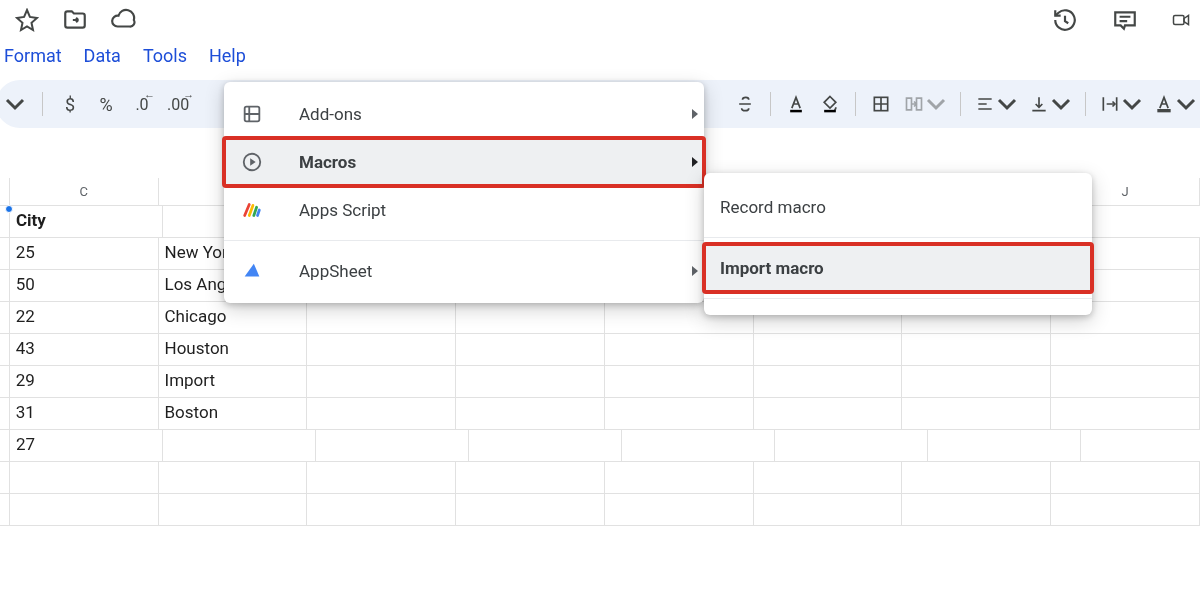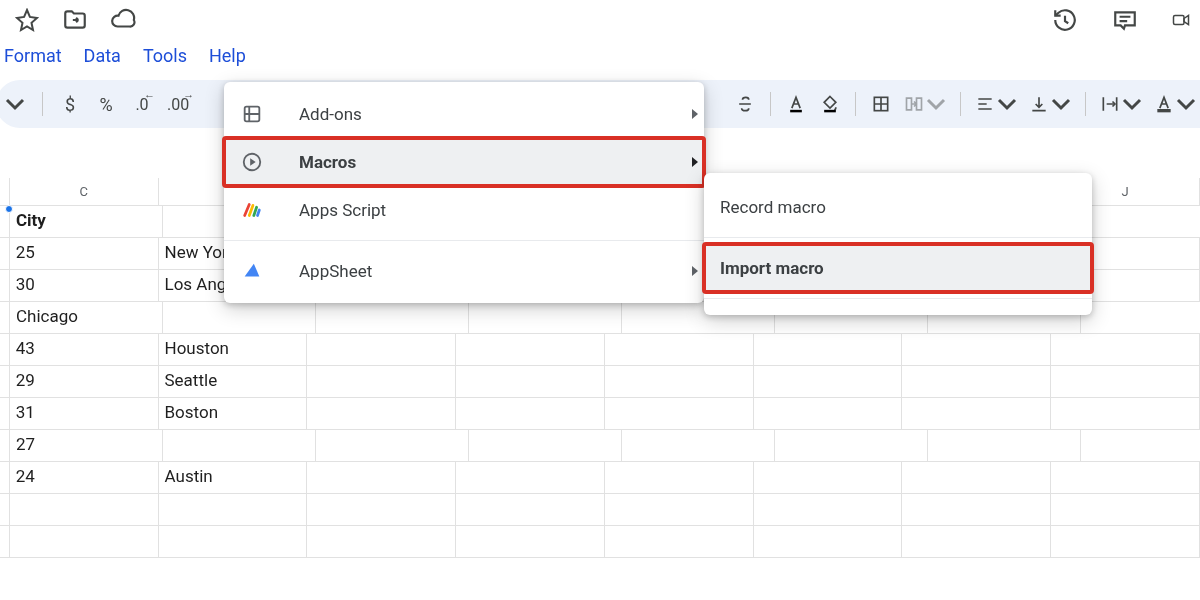--- a/index.html
+++ b/index.html
@@ -215,31 +215,32 @@
         <div class="cell">New York</div>
         <div class="cell"></div>
         <div class="cell"></div>
         <div class="cell"></div>
         <div class="cell"></div>
         <div class="cell"></div>
         <div class="cell"></div>
       </div>
     <div class="row">
         <div class="cell first"></div>
-        <div class="cell">30</div>
+        <div class="cell">50</div>
         <div class="cell">Los Angeles</div>
         <div class="cell"></div>
         <div class="cell"></div>
         <div class="cell"></div>
         <div class="cell"></div>
         <div class="cell"></div>
         <div class="cell"></div>
       </div>
     <div class="row">
         <div class="cell first"></div>
+        <div class="cell">22</div>
         <div class="cell">Chicago</div>
         <div class="cell"></div>
         <div class="cell"></div>
         <div class="cell"></div>
         <div class="cell"></div>
         <div class="cell"></div>
         <div class="cell"></div>
       </div>
     <div class="row">
         <div class="cell first"></div>
@@ -248,21 +249,21 @@
         <div class="cell"></div>
         <div class="cell"></div>
         <div class="cell"></div>
         <div class="cell"></div>
         <div class="cell"></div>
         <div class="cell"></div>
       </div>
     <div class="row">
         <div class="cell first"></div>
         <div class="cell">29</div>
-        <div class="cell">Seattle</div>
+        <div class="cell">Import</div>
         <div class="cell"></div>
         <div class="cell"></div>
         <div class="cell"></div>
         <div class="cell"></div>
         <div class="cell"></div>
         <div class="cell"></div>
       </div>
     <div class="row">
         <div class="cell first"></div>
         <div class="cell">31</div>
@@ -270,31 +271,20 @@
         <div class="cell"></div>
         <div class="cell"></div>
         <div class="cell"></div>
         <div class="cell"></div>
         <div class="cell"></div>
         <div class="cell"></div>
       </div>
     <div class="row">
         <div class="cell first"></div>
         <div class="cell">27</div>
-        <div class="cell"></div>
-        <div class="cell"></div>
-        <div class="cell"></div>
-        <div class="cell"></div>
-        <div class="cell"></div>
-        <div class="cell"></div>
-      </div>
-    <div class="row">
-        <div class="cell first"></div>
-        <div class="cell">24</div>
-        <div class="cell">Austin</div>
         <div class="cell"></div>
         <div class="cell"></div>
         <div class="cell"></div>
         <div class="cell"></div>
         <div class="cell"></div>
         <div class="cell"></div>
       </div>
     <div class="row">
         <div class="cell first"></div>
         <div class="cell"></div>

